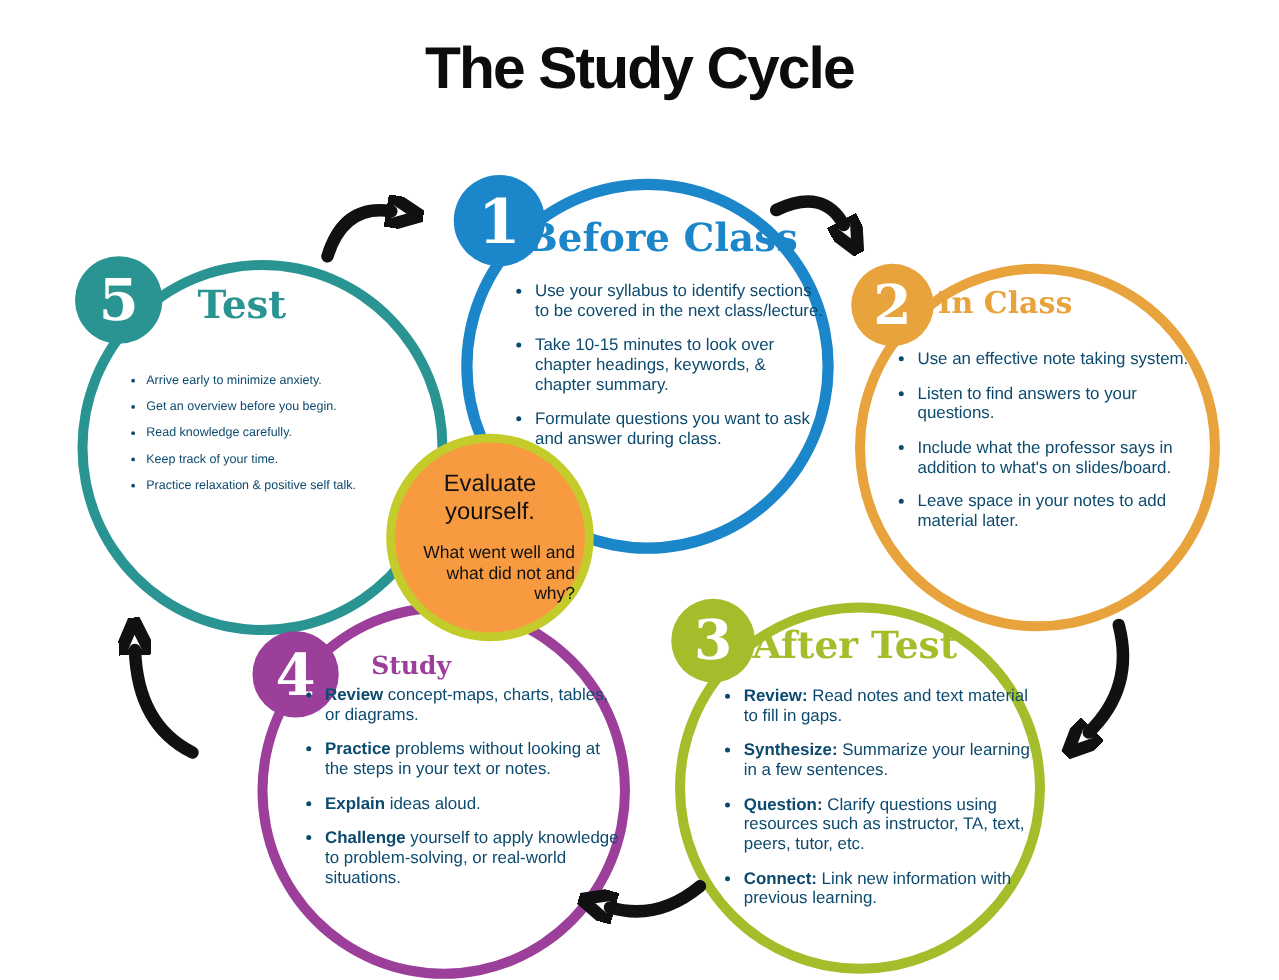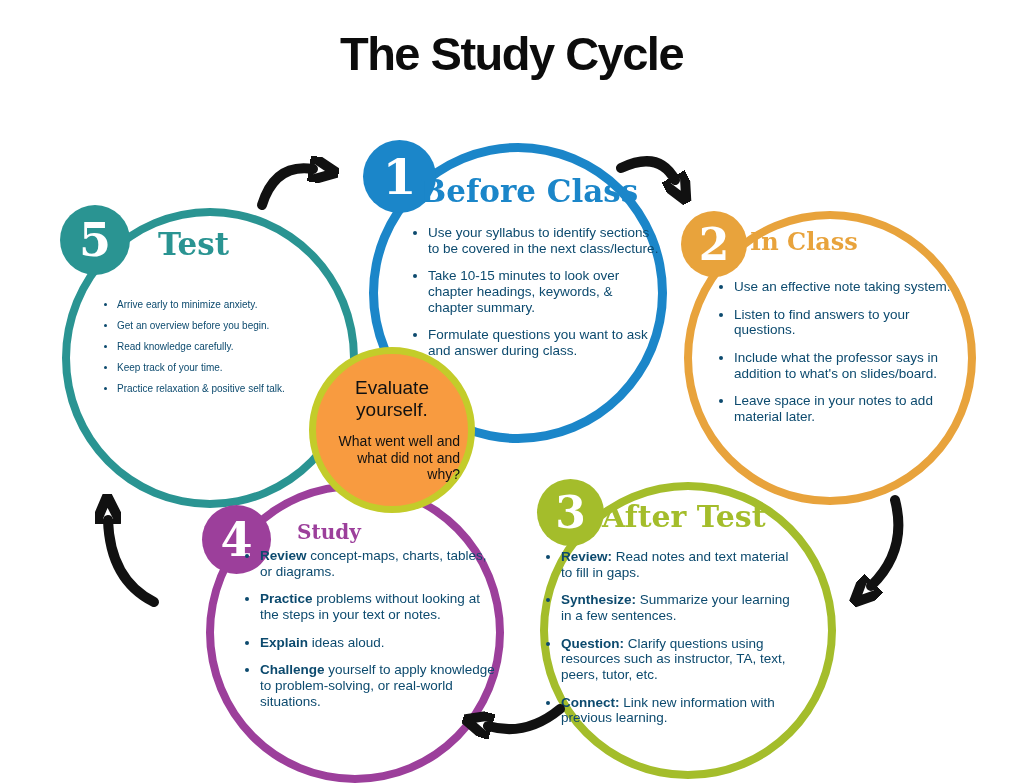--- a/index.html
+++ b/index.html
@@ -31,21 +31,21 @@
   #list1{left:411px;top:225px;width:232px;}
   
   #ring2{left:684px;top:211px;width:276px;height:278px;}
   #badge2{left:681px;top:211px;width:66px;height:66px;font-size:44px;}
   #head2{left:750px;top:227px;font-size:24px;}
   #list2{left:717px;top:279px;width:238px;}
   
   #ring3{left:540px;top:482px;width:280px;height:281px;}
   #badge3{left:537px;top:479px;width:67px;height:67px;font-size:44px;}
   #head3{left:602px;top:499px;font-size:30px;}
-  #list3{left:544px;top:549px;width:242px;}
+  #list3{left:578px;top:549px;width:242px;}
   
   #ring4{left:206px;top:482px;width:282px;height:285px;}
   #badge4{left:202px;top:505px;width:69px;height:69px;font-size:46px;}
   #head4{left:297px;top:520px;font-size:20px;}
   #list4{left:243px;top:548px;width:242px;}
   
   .center-circle{position:absolute;left:309px;top:347px;width:152px;height:152px;
       border-radius:50%;border:7px solid var(--c2);background:var(--c);z-index:6;
       display:flex;flex-direction:column;align-items:center;justify-content:center;
       text-align:center;color:#111;}

